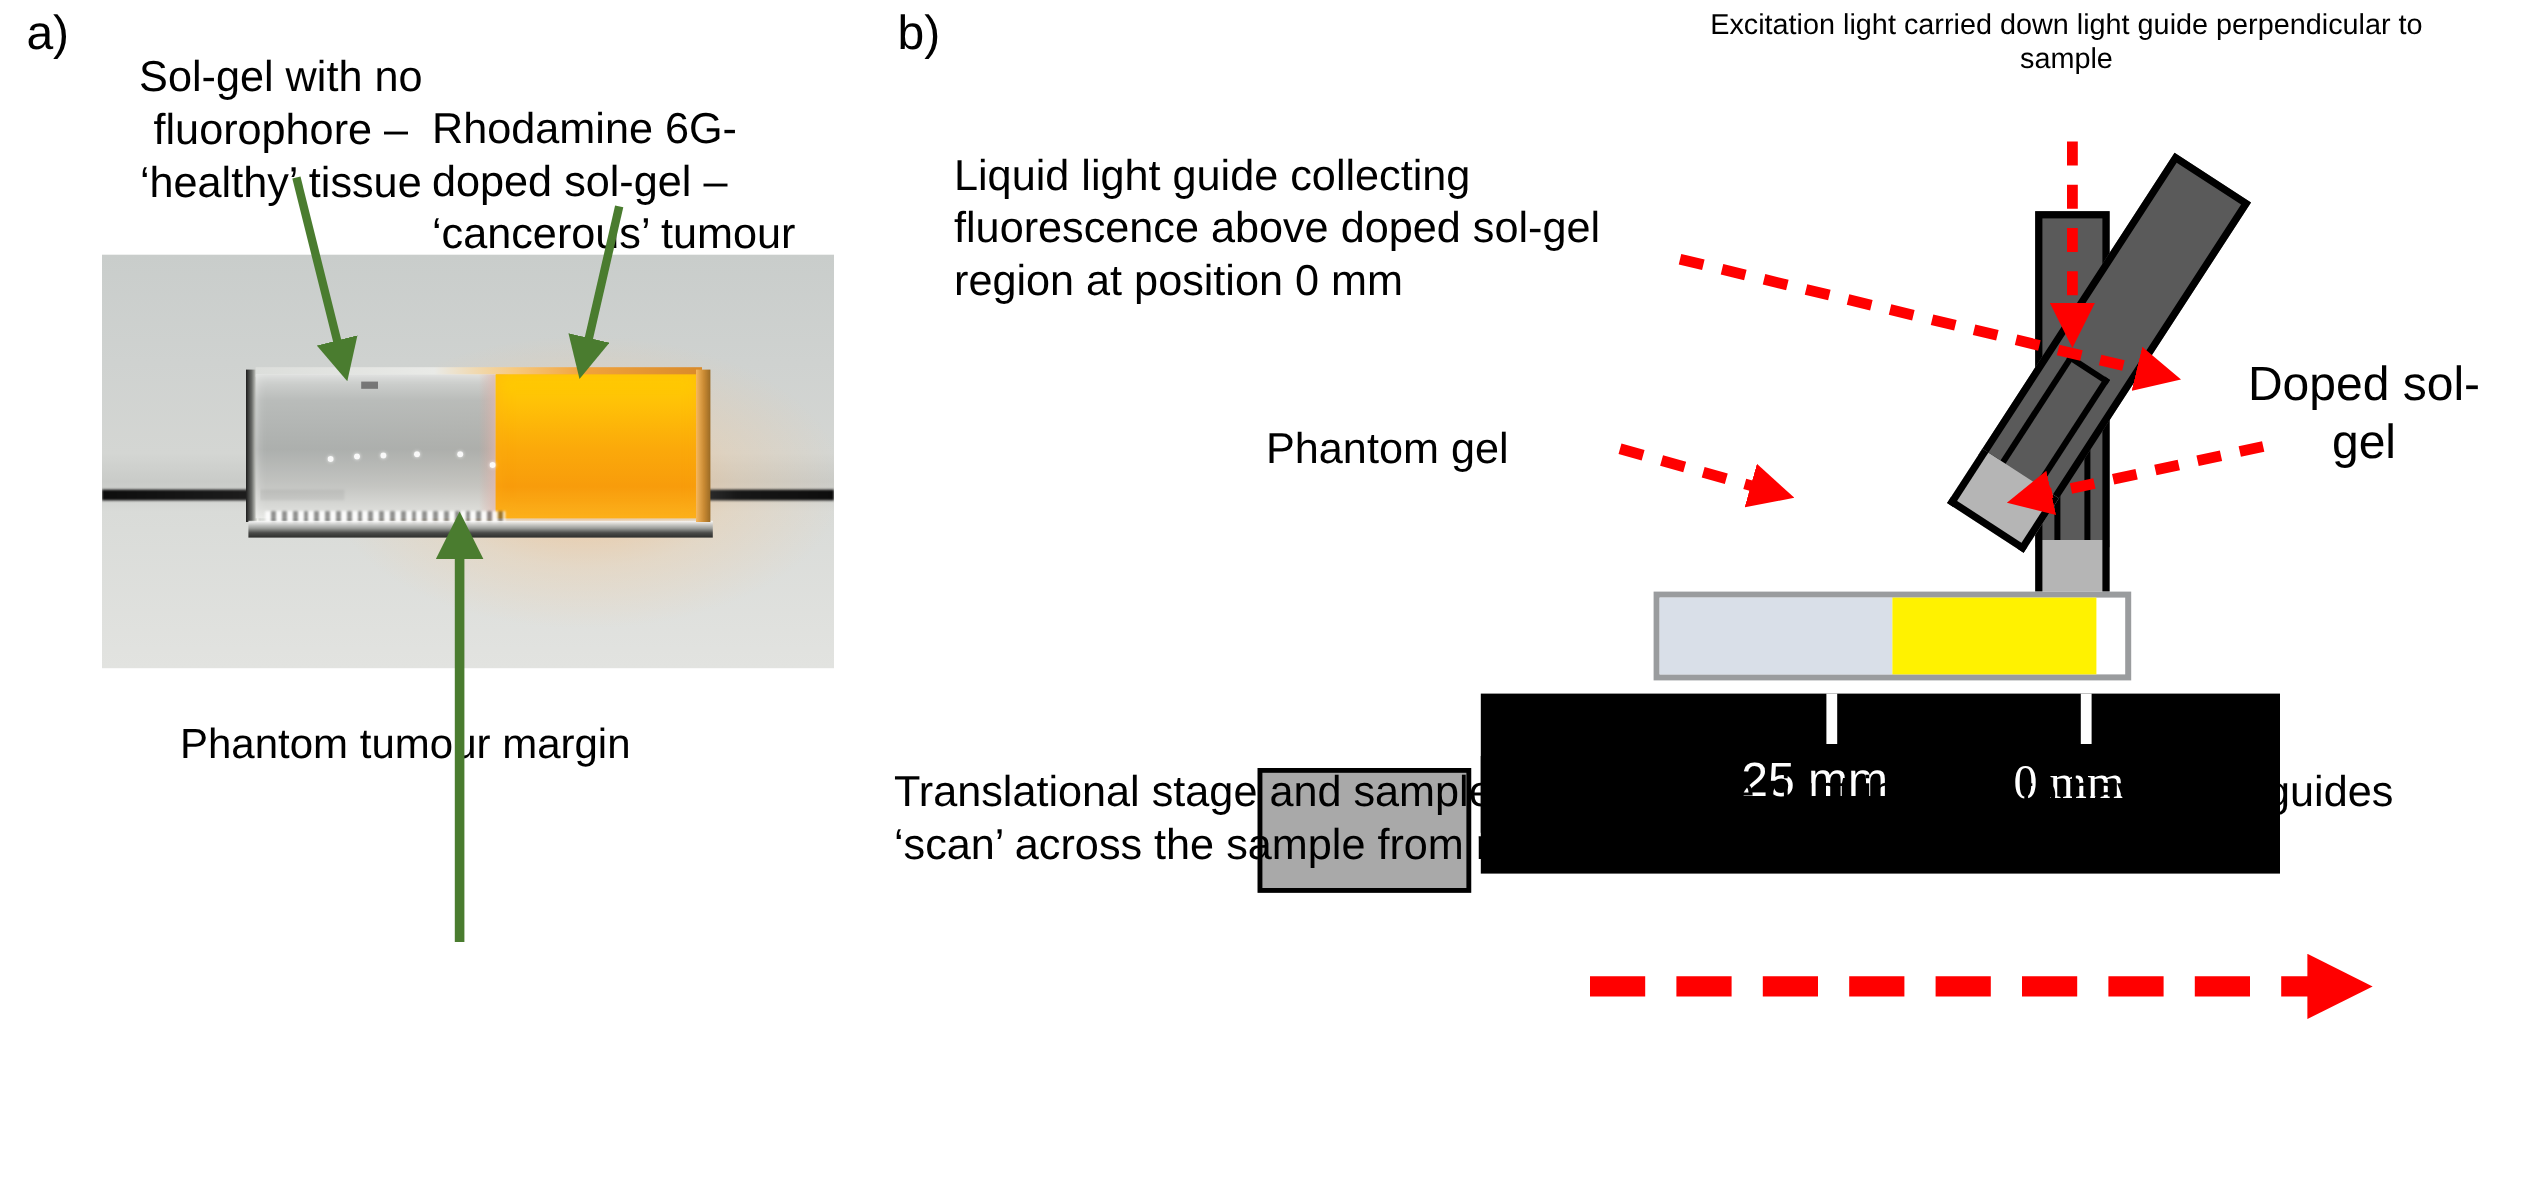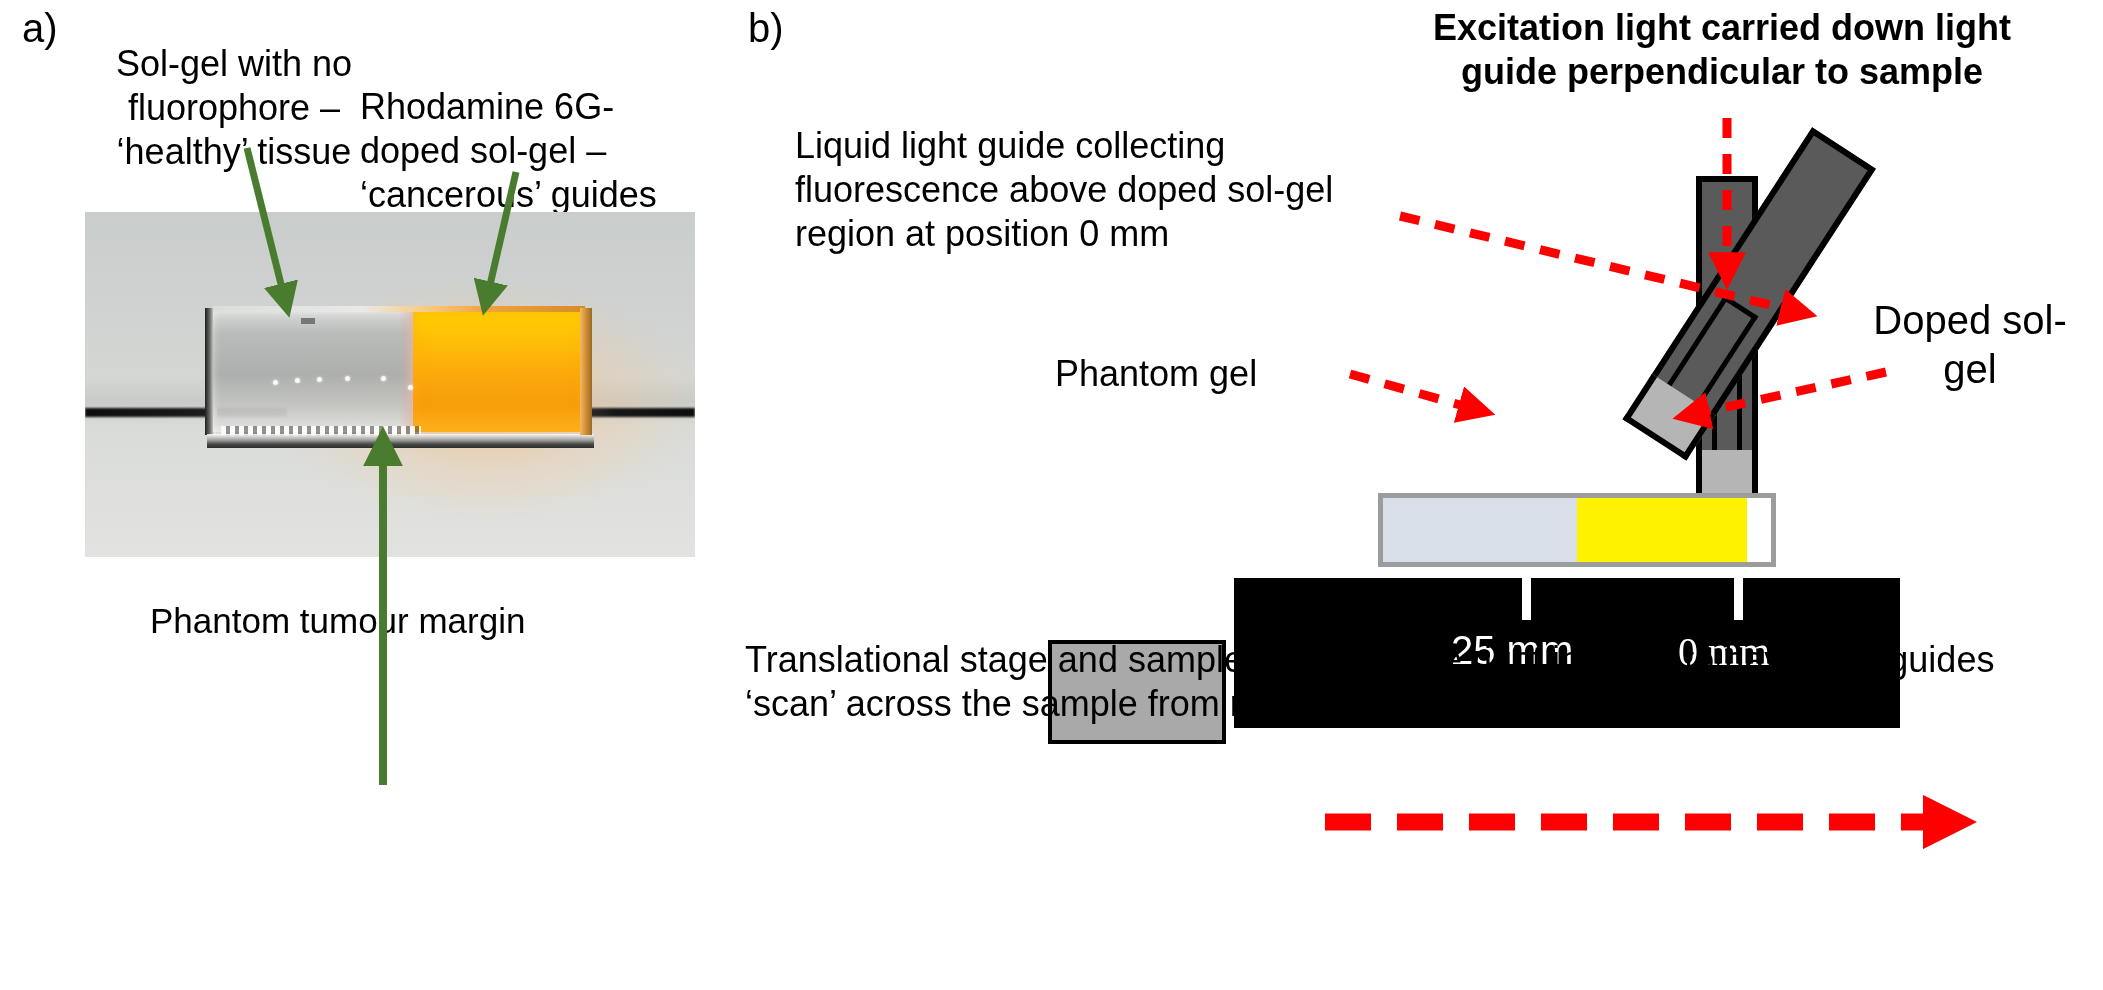--- a/index.html
+++ b/index.html
@@ -95,21 +95,21 @@
       rgba(255,255,255,.95) 0 5px, rgba(60,60,60,.55) 5px 9px);
     filter:blur(.7px);opacity:.9;
   }
   .cuvette .tiny-mark{
     position:absolute;left:88px;top:6px;width:14px;height:6px;
     background:rgba(90,90,90,.75);filter:blur(.4px);
   }
 
   
   #panel-b-label{left:748px;top:8px;}
-  #label-excitation{left:1392px;top:6px;font-size:36px;text-align:center;width:660px;font-weight:bold;}
+  #label-excitation{left:1392px;top:6px;font-size:24px;text-align:center;width:660px;}
   #label-liquid-guide{left:795px;top:124px;font-size:36px;width:620px;}
   #label-doped{left:1870px;top:296px;font-size:40px;text-align:center;width:200px;}
   #label-undoped{left:1055px;top:352px;font-size:36px;}
   #caption-translational{left:745px;top:638px;font-size:36px;text-align:left;width:1345px;}
 
   
   #sample-holder{
     position:absolute;left:1378px;top:493px;width:398px;height:74px;
     border:5px solid #9a9c9e;background:#ffffff;box-sizing:border-box;
   }
@@ -168,21 +168,21 @@
 </style>
 </head>
 <body>
 
 <div class="fig">
 
   <div class="txt panel-letter" id="panel-a-label">a)</div>
 
   <div class="txt" id="label-solgel-nofluor">Sol-gel with no fluorophore – ‘healthy’ tissue</div>
 
-  <div class="txt" id="label-rhodamine">Rhodamine 6G-doped sol-gel – ‘cancerous’ guides</div>
+  <div class="txt" id="label-rhodamine">Rhodamine 6G-doped sol-gel – ‘cancerous’ tumour</div>
 
   <div id="photo">
     <div class="photo-bg"></div>
     <div class="bench-line"></div>
     <div class="bench-line right"></div>
 
     <div class="cuvette">
       <div class="left-edge"></div>
       <div class="top-rim"></div>
       <div class="glass-left">

